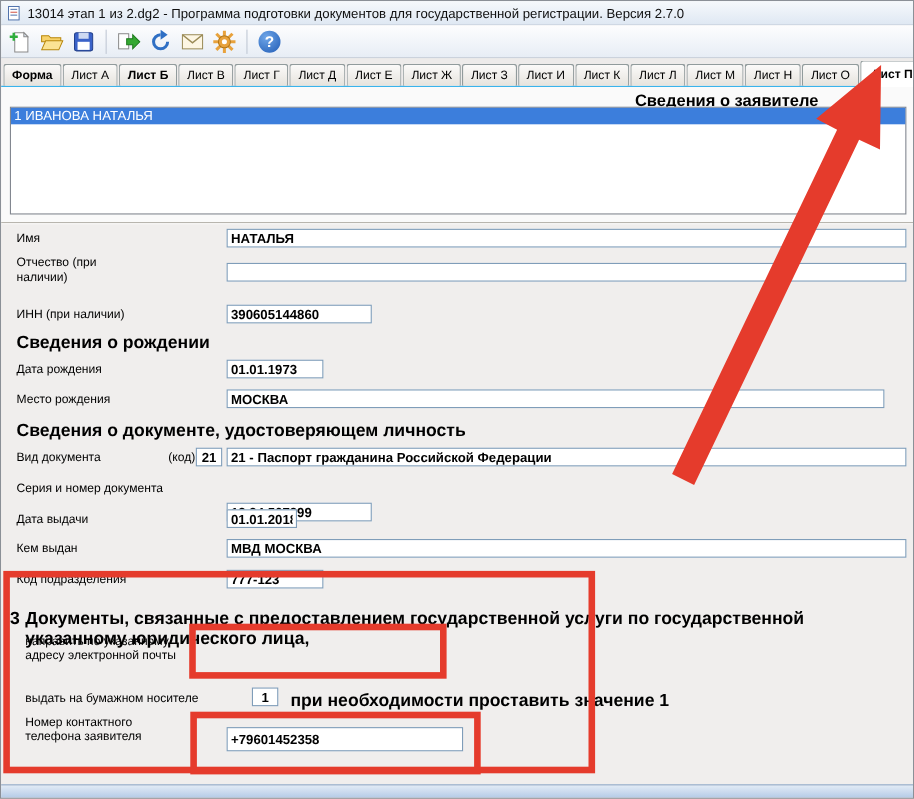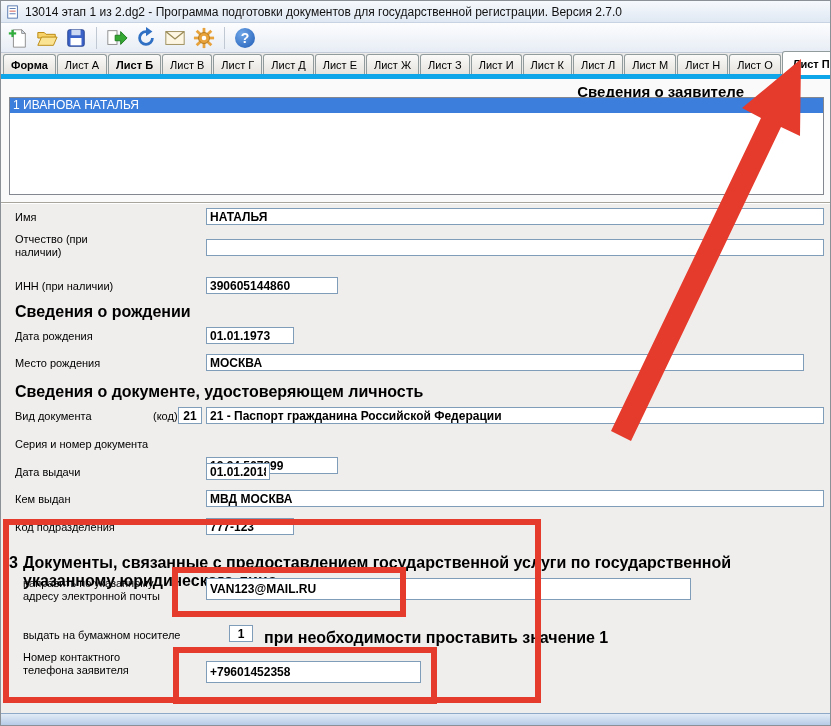--- a/index.html
+++ b/index.html
@@ -30,21 +30,21 @@
   .tool-sep { width:1px; height:22px; background:#c0c8d4; margin:0 4px; }
   .help-glyph {
     width:20px; height:20px; border-radius:50%;
     background:radial-gradient(circle at 7px 6px,#6fa6e8,#1f5bb5);
     color:#fff; font-weight:bold; font-size:14px;
     display:flex; align-items:center; justify-content:center;
   }
   
   .tabstrip {
     position:absolute; left:0; top:52px; width:100%; height:26px;
-    background:#edebea; border-bottom:5px solid #0ea5e9;
+    background:#edebea; border-bottom:1px solid #0ea5e9;
     display:flex; align-items:flex-end; padding-left:2px;
   }
   .tab {
     font-size:11px; color:#000; padding:4px 7px 3px 7px; margin-right:1px;
     background:linear-gradient(#fbfaf9,#e6e3dd);
     border:1px solid #919b9c; border-bottom:none;
     border-radius:3px 3px 0 0; cursor:pointer; white-space:nowrap;
   }
   .tab.bold { font-weight:bold; }
   .tab.active {
@@ -244,21 +244,20 @@
   <div class="lbl" style="left:14px; top:492px;">Кем выдан</div>
   <input class="tb" style="left: 205px; top: 489px; width: 618px;" value="МВД МОСКВА">
 
   <div class="lbl" style="left:14px; top:520px;">Код подразделения</div>
   <input class="tb" style="left: 205px; top: 517px; width: 88px;" value="777-123">
 
   <div class="hdr" style="left:8px; top:553px;">3</div>
   <div class="hdr" style="left:22px; top:553px; width:760px;">Документы, связанные с предоставлением государственной услуги по государственной указанному юридического лица,</div>
 
   <div class="lbl" style="left:22px; top:576px; width:165px;">направить по указанному адресу электронной почты</div>
-  <input class="tb big" style="left: 205px; top: 577px; width: 485px;" value="VAN123@MAIL.RU">
 
   <div class="lbl" style="left:22px; top:628px;">выдать на бумажном носителе</div>
   <input class="tb code" style="left: 228px; top: 624px; width: 24px;" value="1">
   <div class="hdr" style="left:263px; top:628px;">при необходимости проставить значение 1</div>
 
   <div class="lbl" style="left:22px; top:650px; width:150px;">Номер контактного телефона заявителя</div>
   <input class="tb big" style="left: 205px; top: 660px; width: 215px;" value="+79601452358">
 
   <div class="statusbar"></div>
 

